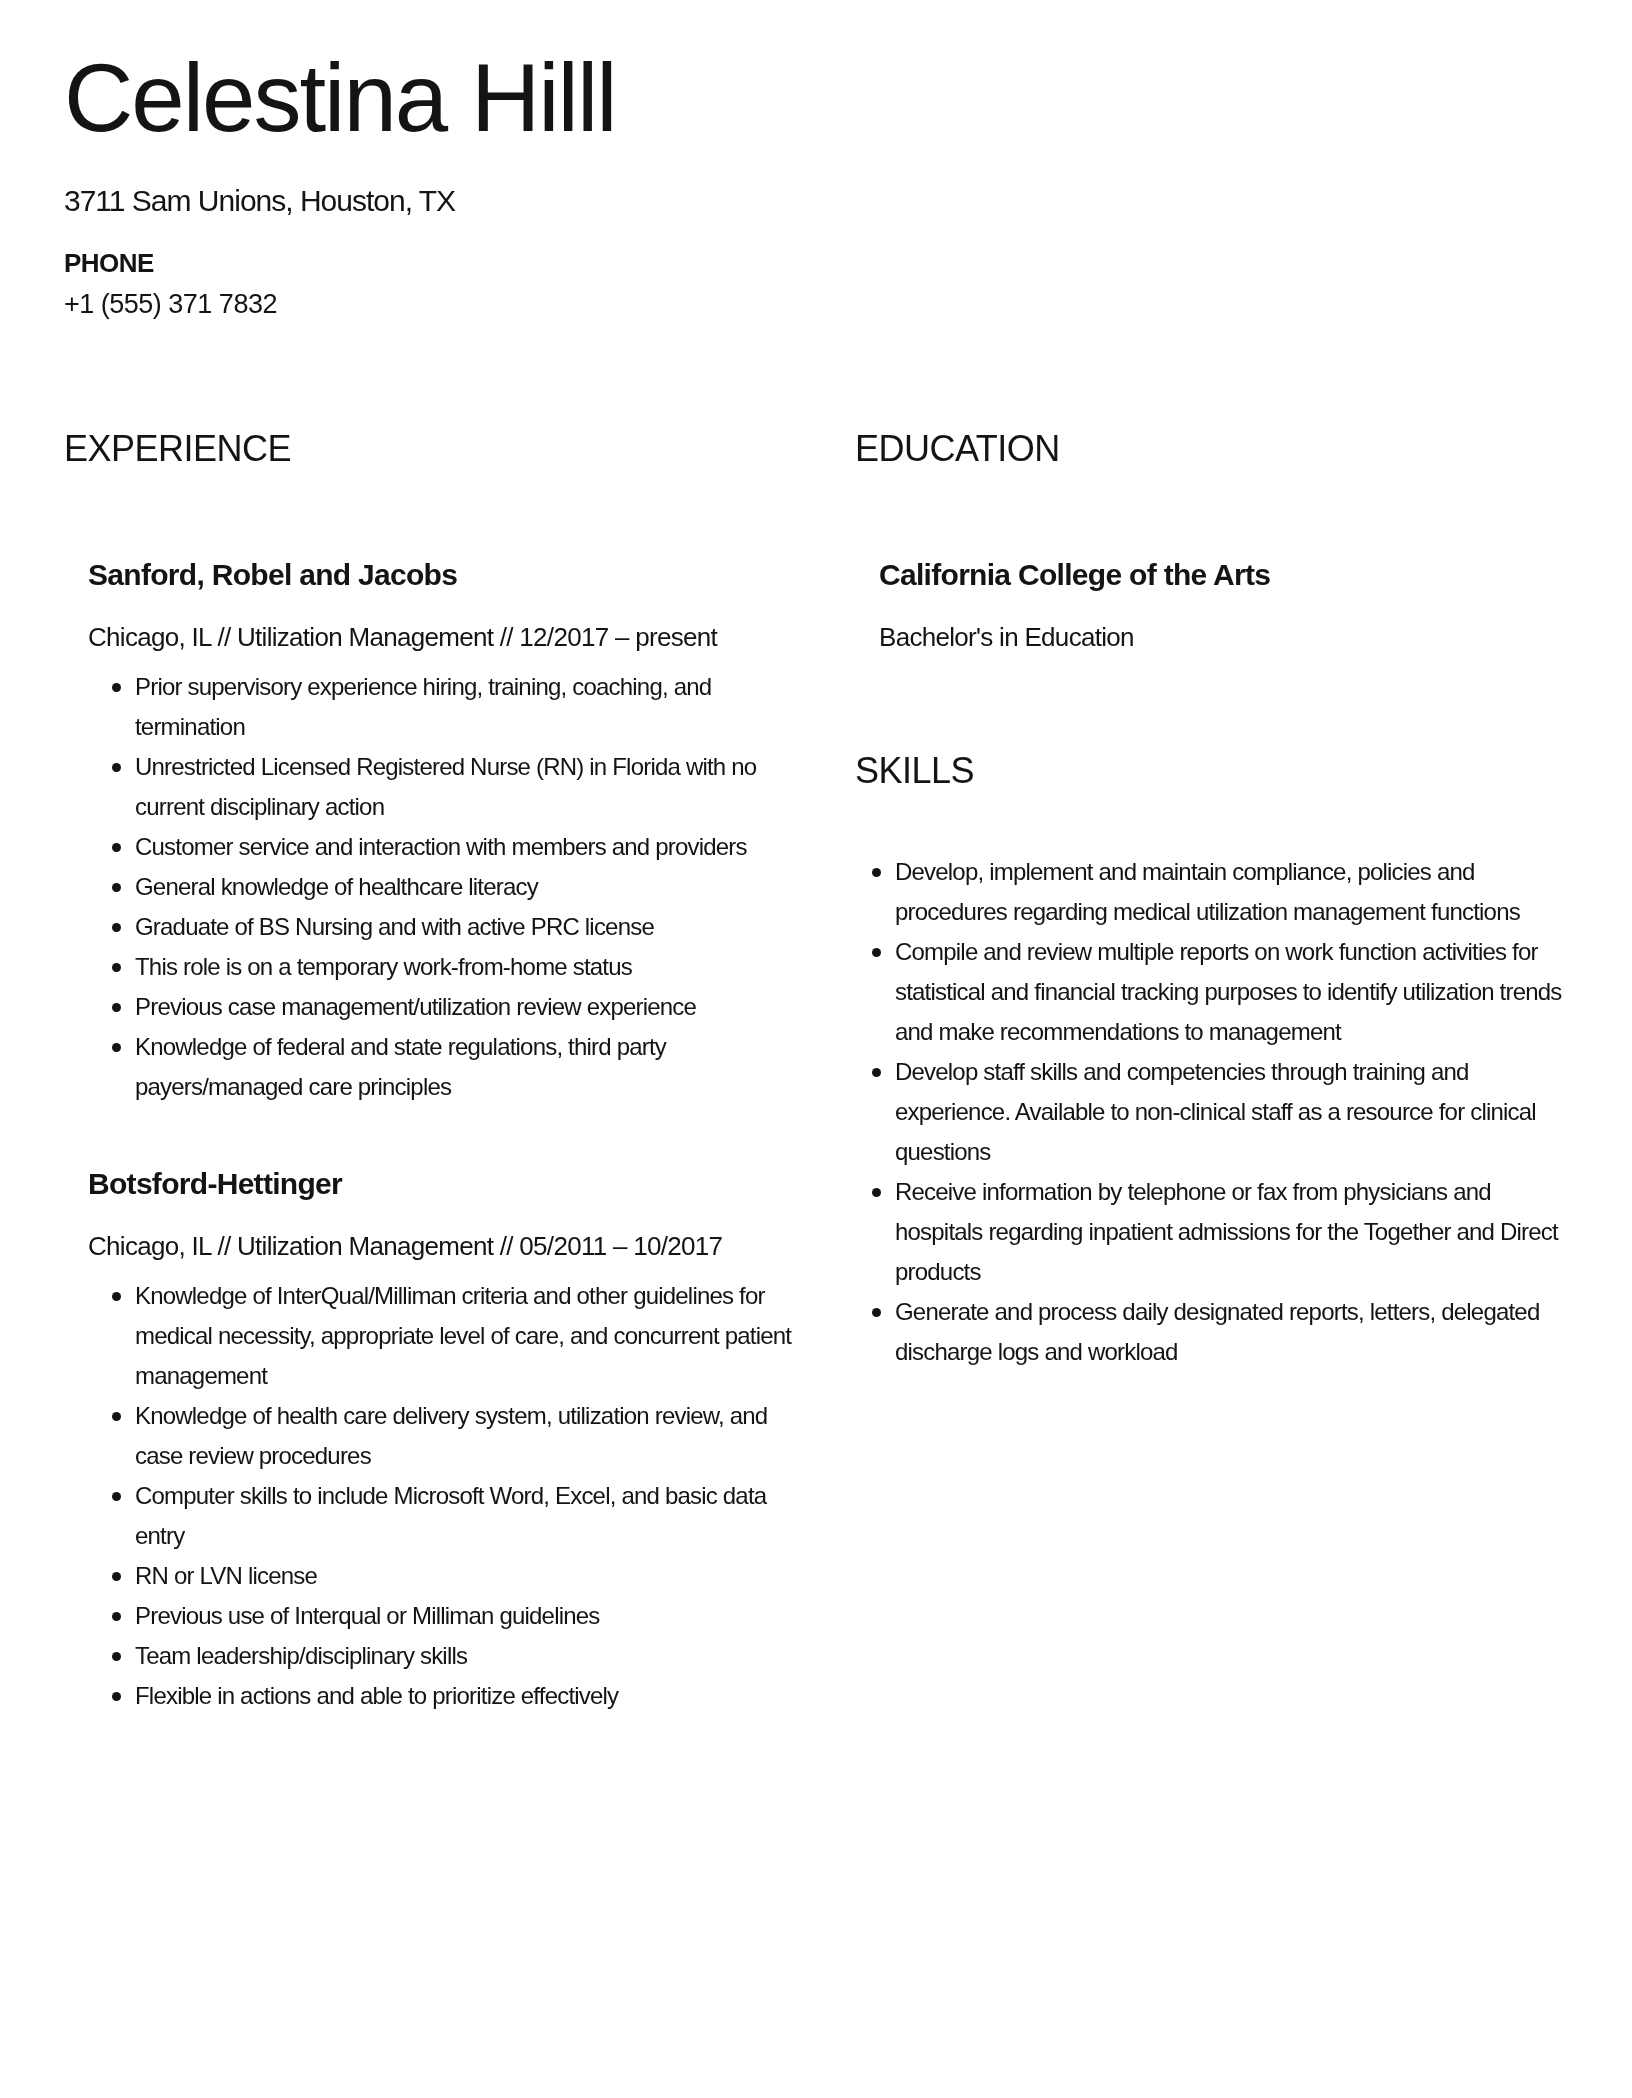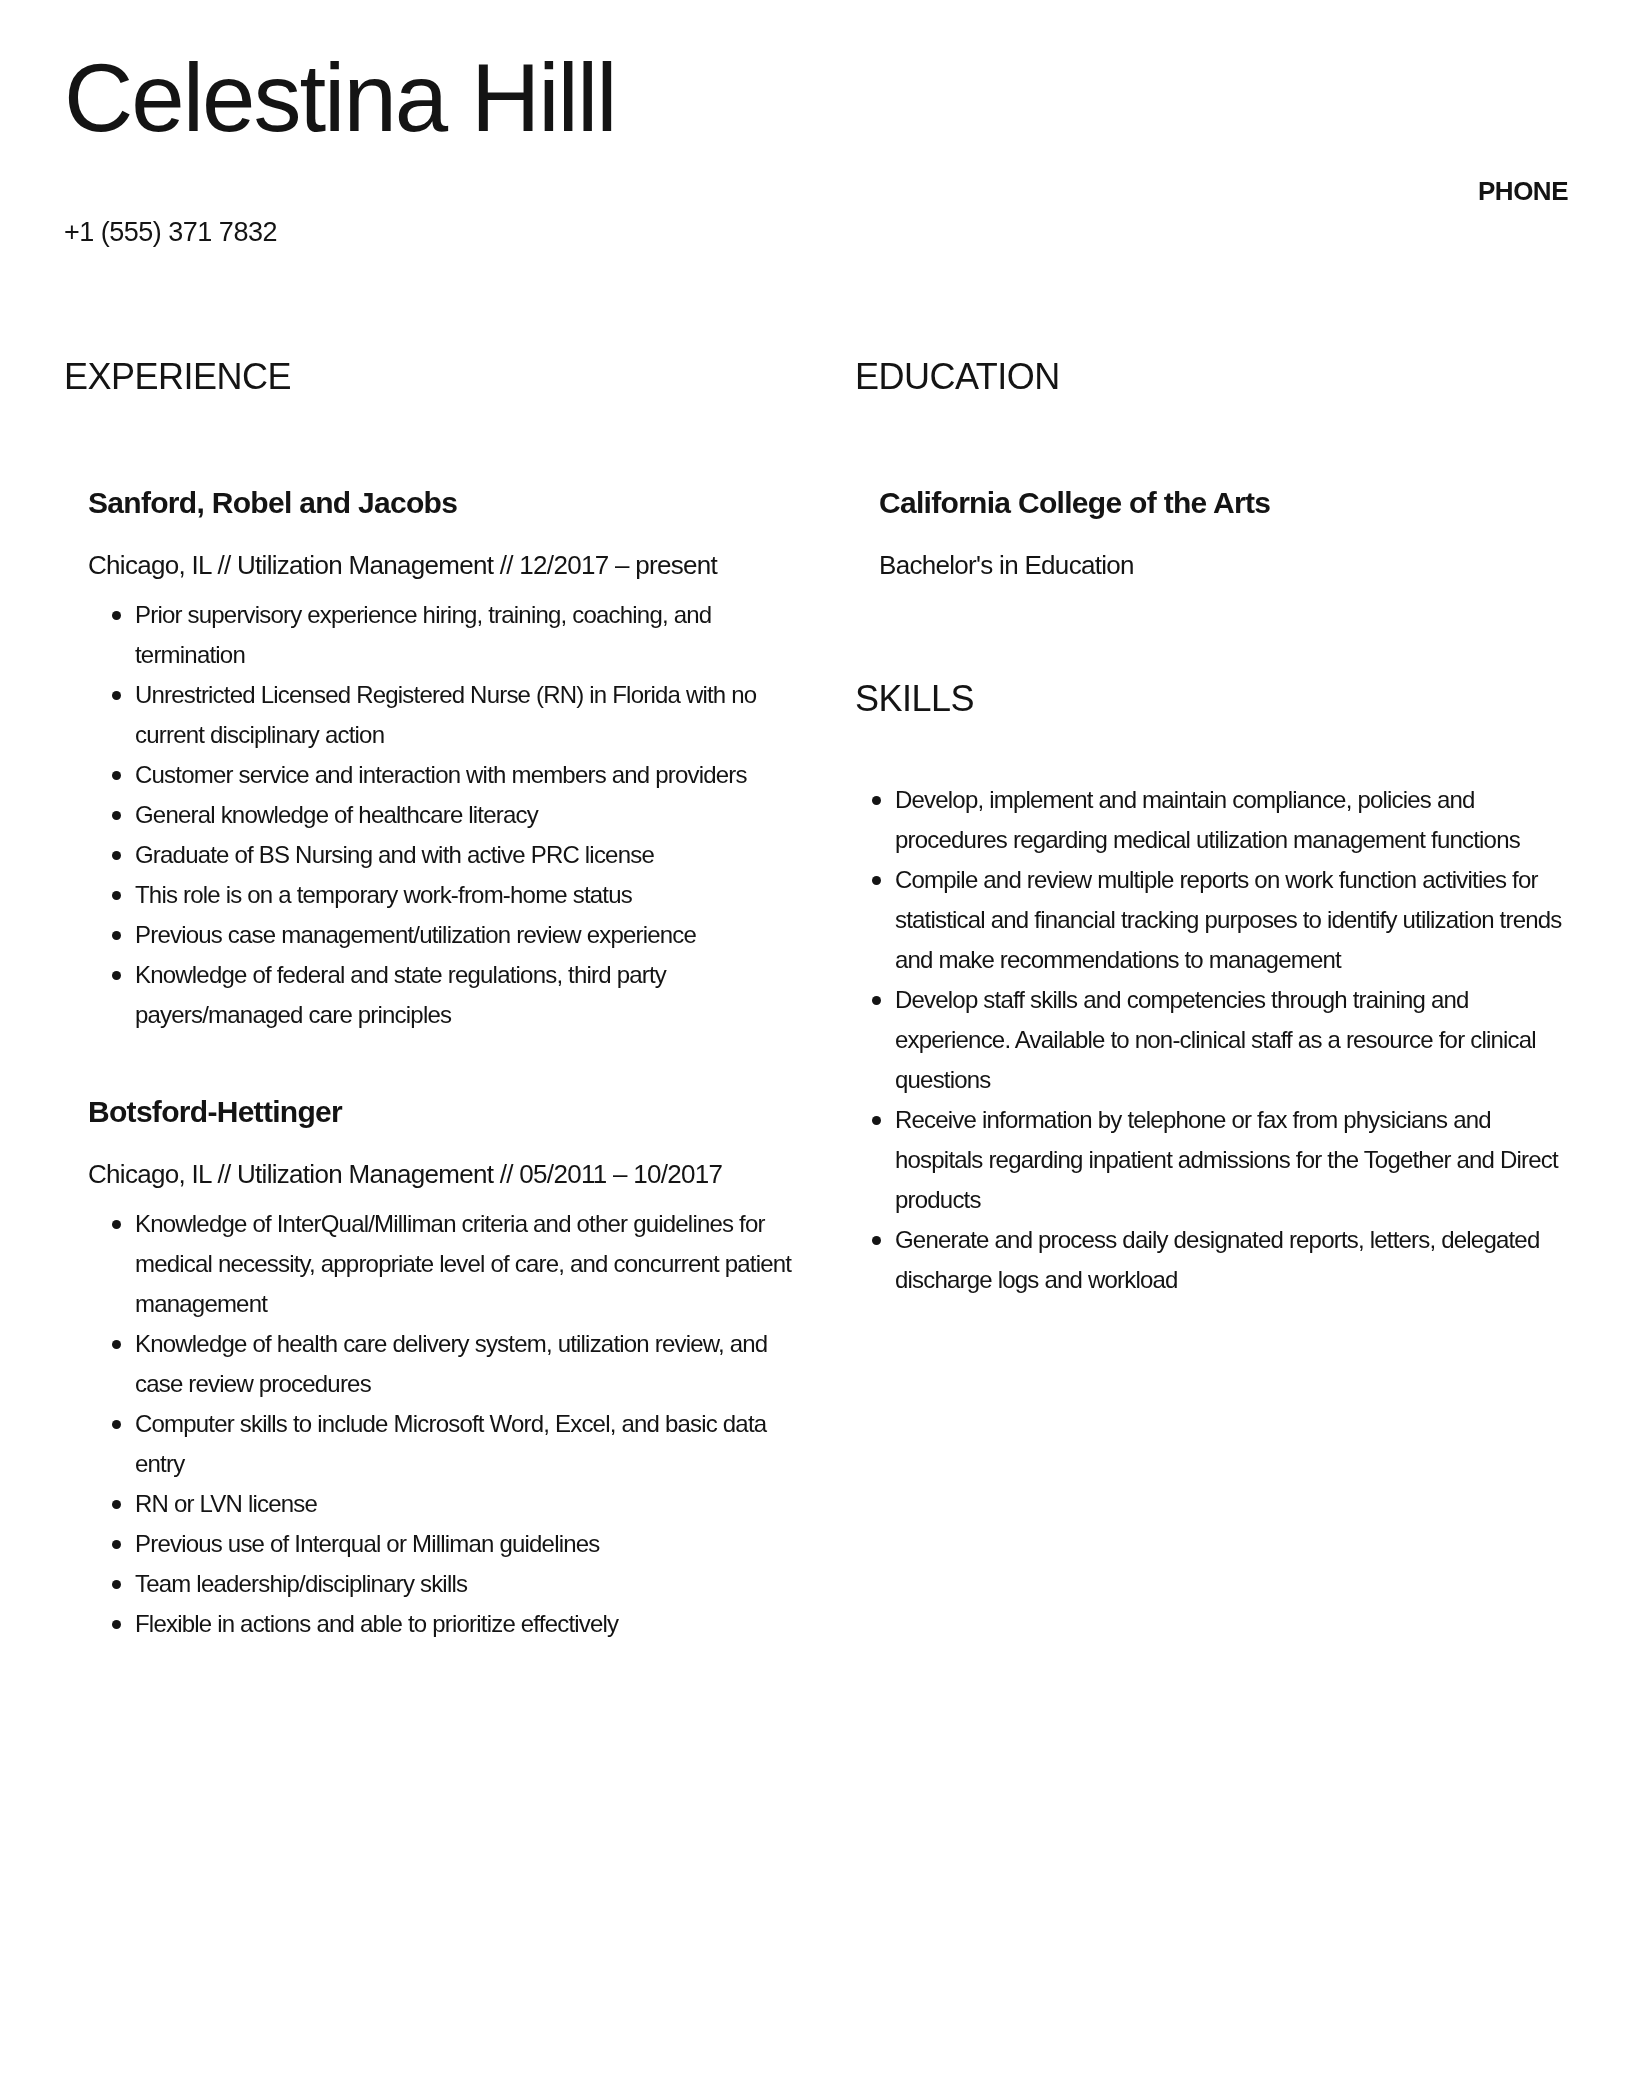--- a/index.html
+++ b/index.html
@@ -11,21 +11,21 @@
     -webkit-font-smoothing: antialiased;
     overflow: hidden;
   }
   .page { padding: 42px 64px 0 64px; box-sizing: border-box; width: 1632px; height: 2098px; }
 
   .name {
     font-size: 96px; font-weight: 400; line-height: 1.0;
     letter-spacing: -2px; margin: 8px 0 0 0; white-space: nowrap;
   }
   .address { font-size: 30px; letter-spacing: -1px; margin-top: 38px; }
-  .phone-label { font-size: 26px; font-weight: 700; letter-spacing: -0.5px; margin-top: 30px; text-align: right; }
+  .phone-label { font-size: 26px; font-weight: 700; letter-spacing: -0.5px; margin-top: 30px; }
   .phone-number { font-size: 27px; letter-spacing: -0.5px; margin-top: 10px; }
 
   .columns { display: grid; grid-template-columns: 740px 1fr; column-gap: 51px; margin-top: 78px; }
 
   .section-title { font-size: 36px; font-weight: 400; letter-spacing: -0.5px; }
 
   .job, .edu-entry { margin-left: 24px; margin-top: 88px; }
   .job + .job { margin-top: 60px; }
   .job-name, .school-name { font-size: 30px; font-weight: 700; letter-spacing: -0.7px; }
   .job-meta, .degree { font-size: 26px; letter-spacing: -0.7px; margin-top: 12px; }
@@ -43,20 +43,21 @@
   .skills-block { margin-top: 97px; }
   ul.bullets.skills { padding-left: 40px; margin-top: 60px; }
 </style>
 </head>
 <body>
 
 <div class="page">
 
   <header>
     <h1 class="name">Celestina Hilll</h1>
+    <div class="address">3711 Sam Unions, Houston, TX</div>
     <div class="phone-label">PHONE</div>
     <div class="phone-number">+1 (555) 371 7832</div>
   </header>
 
   <div class="columns">
 
     <section class="col-left">
       <h2 class="section-title">EXPERIENCE</h2>
 
       <article class="job">

